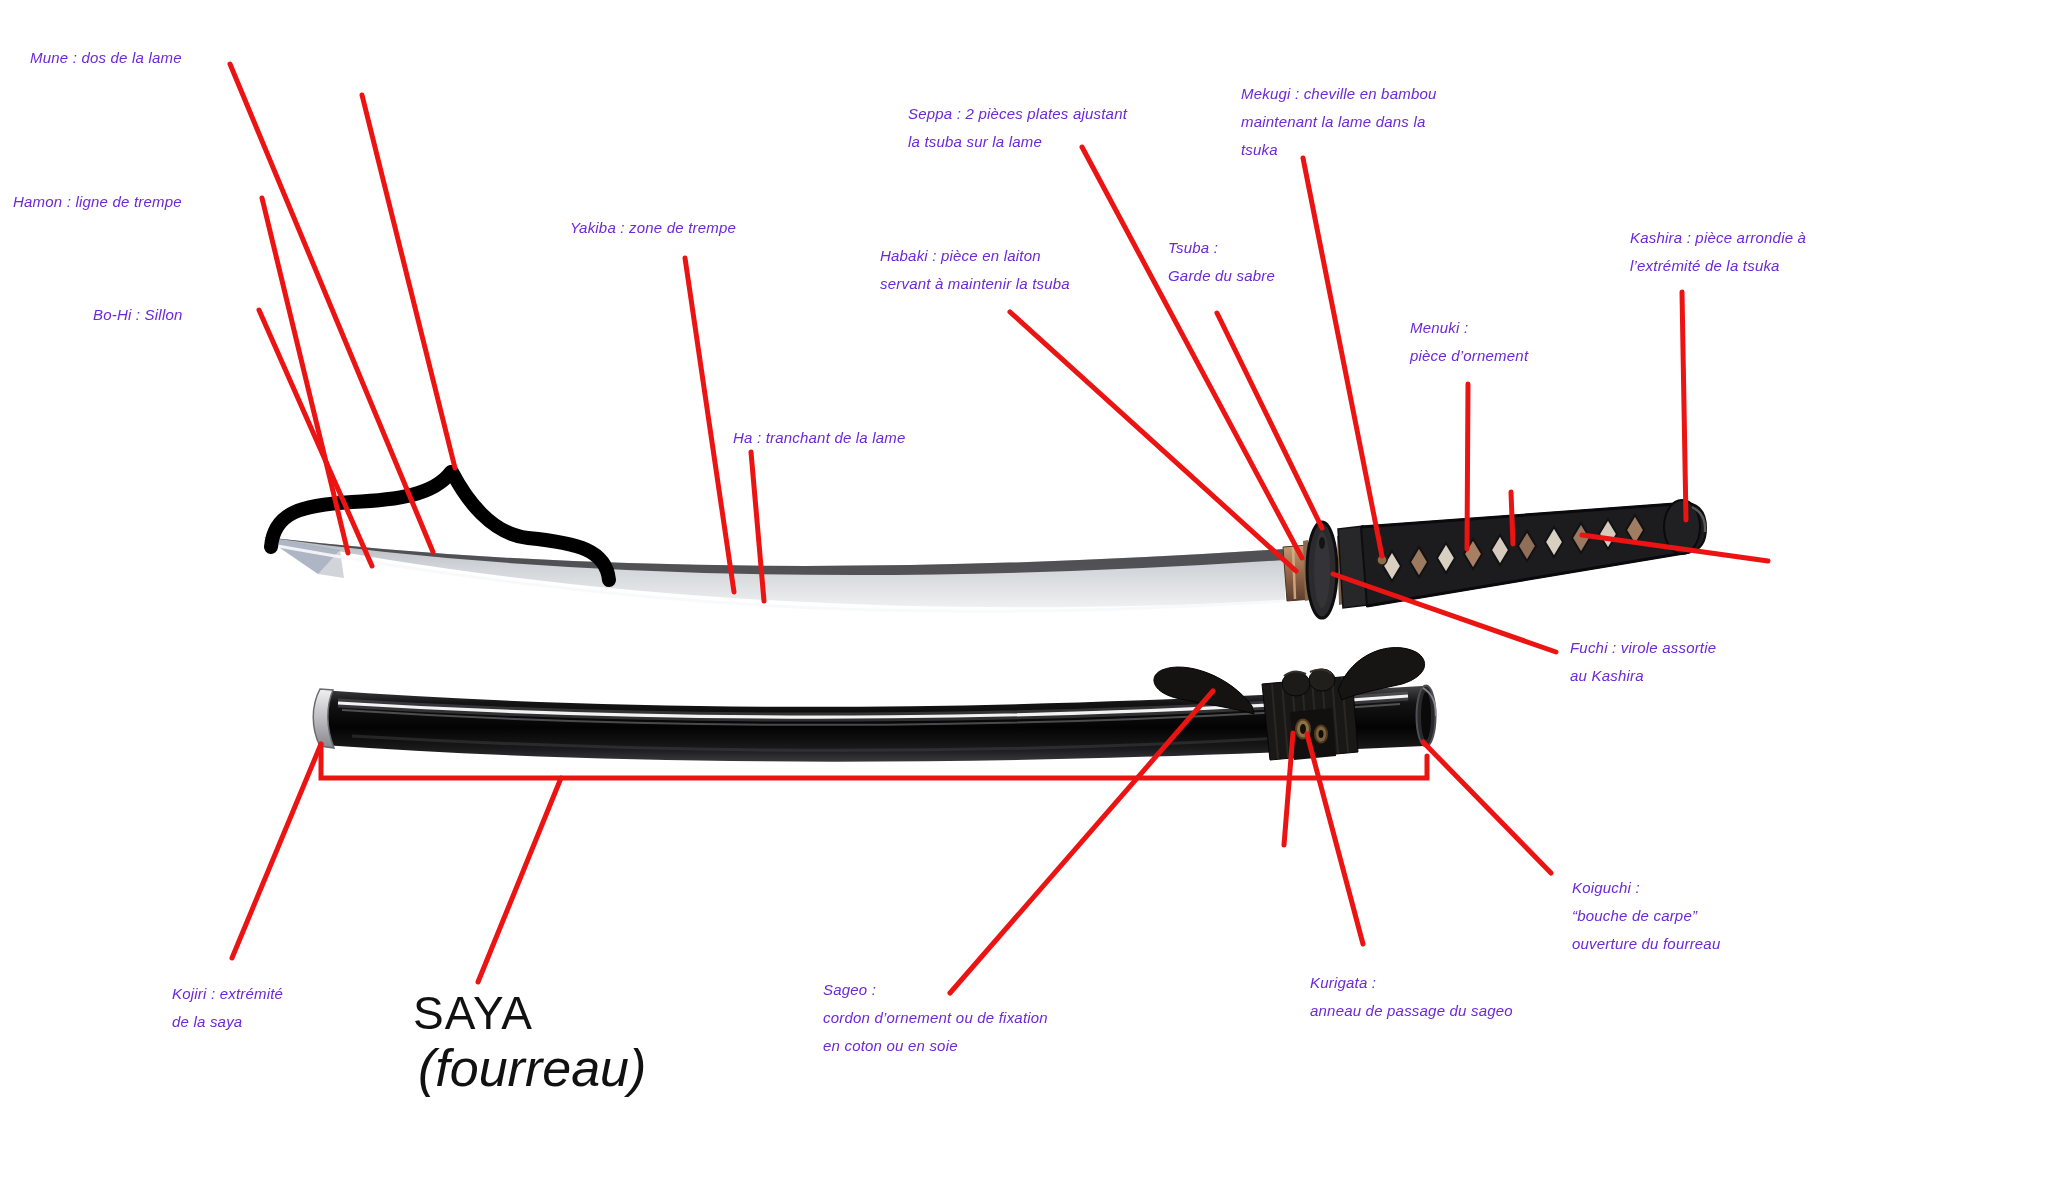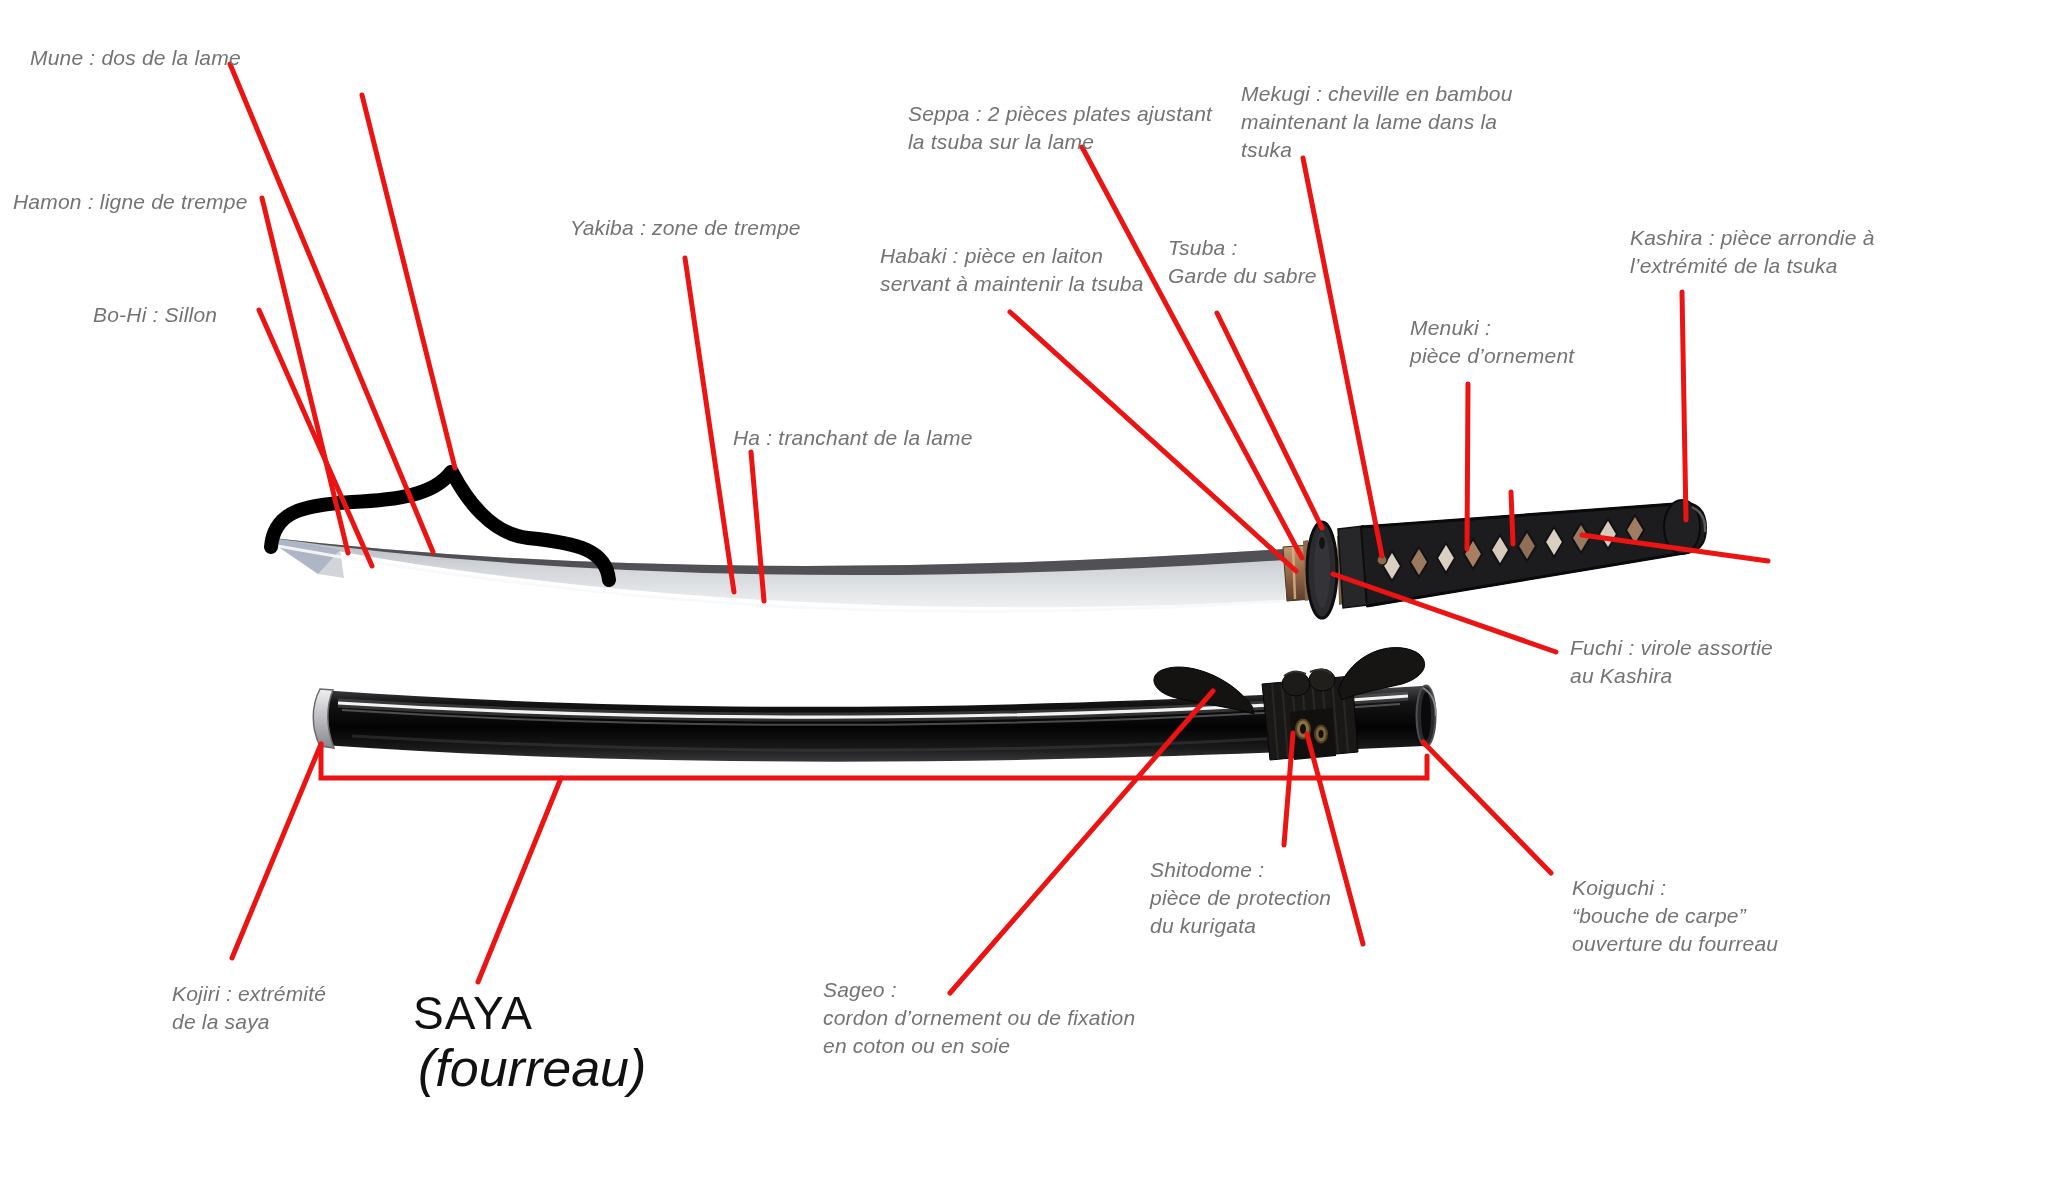--- a/index.html
+++ b/index.html
@@ -1,19 +1,19 @@
 <!DOCTYPE html>
 <html><head>
 <meta charset="utf-8">
 <style>
   html,body{margin:0;padding:0;background:#fff;}
   #canvas{position:relative;width:2048px;height:1190px;background:#ffffff;overflow:hidden;
           font-family:"Liberation Sans",sans-serif;}
   #art{position:absolute;left:0;top:0;}
-  .lbl{position:absolute;font-style:italic;font-size:21px;line-height:28px;color:#737373;
+  .lbl{position:absolute;font-style:italic;font-size:15px;line-height:28px;color:#6d28d9;
        white-space:pre-line;letter-spacing:0.2px;}
   .lbl-big{position:absolute;font-size:46px;line-height:46px;color:#111;
            white-space:pre;letter-spacing:1px;}
   .lbl-big2{position:absolute;font-style:italic;font-size:52px;line-height:44px;color:#111;
             white-space:pre;}
 </style>
 </head>
 <body>
 
 <div id="canvas">
@@ -180,22 +180,21 @@
 l’extrémité de la tsuka</div>
   <div class="lbl" style="left:1410px;top:314px">Menuki :
 pièce d’ornement</div>
   <div class="lbl" style="left:1570px;top:634px">Fuchi : virole assortie
 au Kashira</div>
   <div class="lbl" style="left:172px;top:980px">Kojiri : extrémité
 de la saya</div>
   <div class="lbl" style="left:823px;top:976px">Sageo :
 cordon d’ornement ou de fixation
 en coton ou en soie</div>
-  <div class="lbl" style="left:1150px;top:856px">Shitodome :
-pièce de protection
-du kurigata</div>
+  <div class="lbl" style="left:1310px;top:969px">Kurigata :
+anneau de passage du sageo</div>
   <div class="lbl" style="left:1572px;top:874px">Koiguchi :
 “bouche de carpe”
 ouverture du fourreau</div>
 
   <div class="lbl-big" style="left:413px;top:990px">SAYA</div>
   <div class="lbl-big2" style="left:418px;top:1046px">(fourreau)</div>
 </div>
 
 </body></html>

